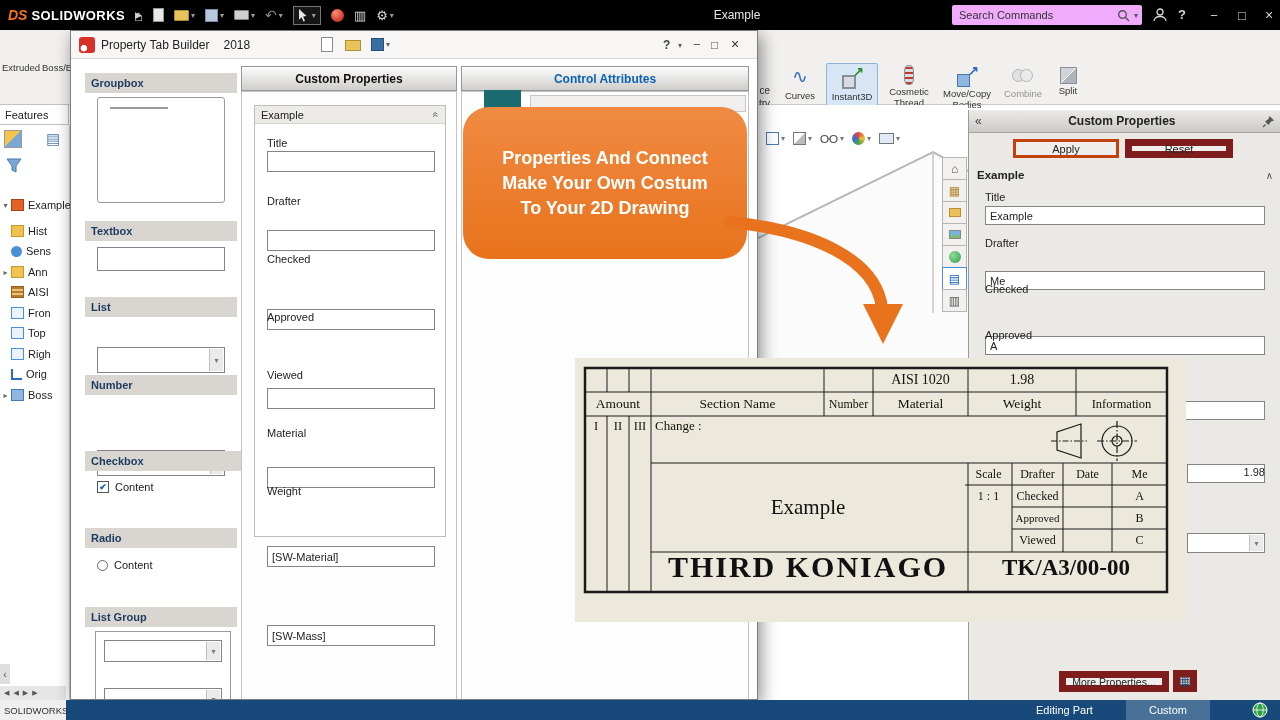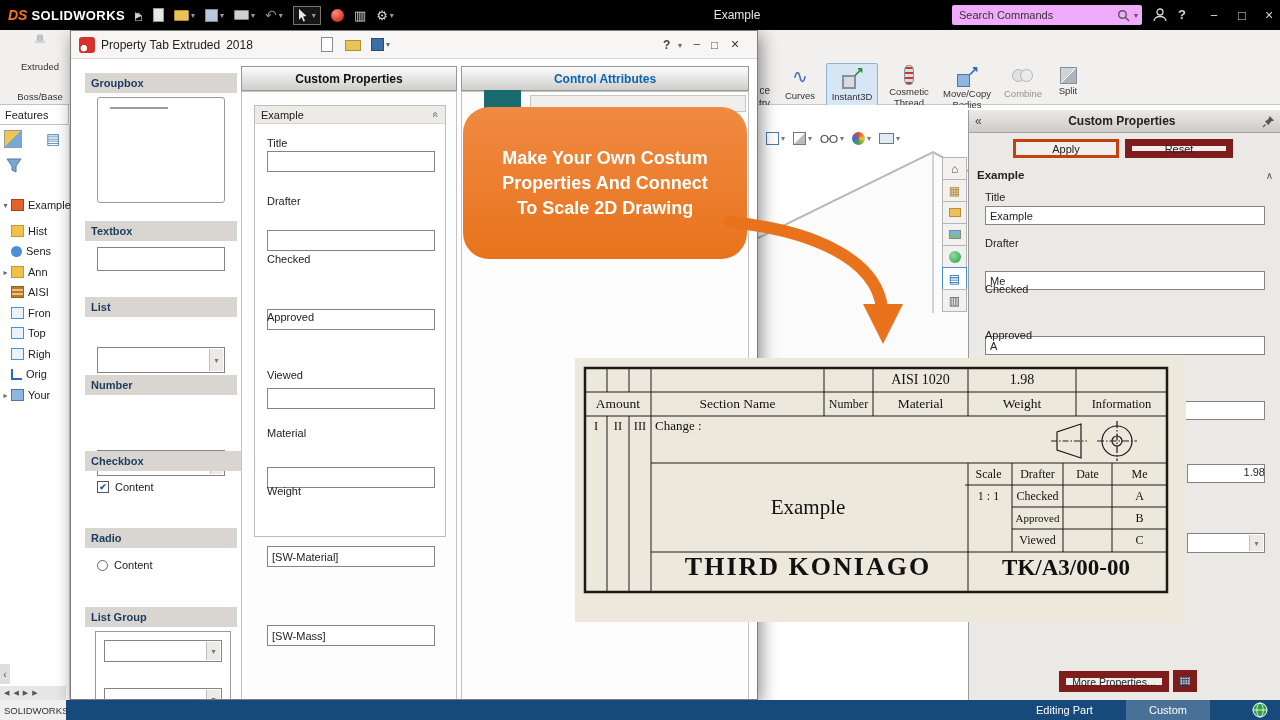--- a/index.html
+++ b/index.html
@@ -130,21 +130,21 @@
         <span style="position:absolute;left:9px;top:4px;width:13px;height:13px;border-radius:50%;border:1px solid #777;background:#e4e7ea"></span>
       </span>
       <span class="tlabel">Combine</span>
     </div>
     <div class="tool" style="left:1048px;width:40px">
       <span style="width:17px;height:17px;border:1px solid #8a8f96;background:linear-gradient(135deg,#cfd4da 47%,#fff 47% 53%,#aeb4bc 53%);display:inline-block;margin-top:2px"></span>
       <span class="tlabel">Split</span>
     </div>
   </div>
 
-  <div class="abs" style="left:0;top:33px;width:80px;height:70px;display:flex;flex-direction:column;align-items:center;gap:19px">
+  <div class="abs" style="left:0;top:33px;width:80px;height:70px;display:flex;flex-direction:row;align-items:center;gap:2px">
     <svg width="26" height="26" viewBox="0 0 26 26">
       <ellipse cx="13" cy="8" rx="7" ry="3.5" fill="#d9dde2" stroke="#8a9099"></ellipse>
       <rect x="6" y="8" width="14" height="8" fill="#cfd4da" stroke="#8a9099"></rect>
       <ellipse cx="13" cy="16" rx="7" ry="3.5" fill="#c6cbd2" stroke="#8a9099"></ellipse>
       <path d="M3 20 L23 20 L25 24 L1 24 Z" fill="#e4e7ea" stroke="#9aa0a8"></path>
     </svg>
     <span class="tlabel">Extruded</span>
     <span class="tlabel">Boss/Base</span>
   </div>
   <div class="abs f" style="left:0;top:104px;width:69px;height:21px;background:#fff;border:1px solid #c2c2c2;border-left:none;padding-left:5px;font-size:11px">
@@ -198,21 +198,21 @@
       <span class="tlbl">Righ</span>
     </div>
     <div class="titem" style="top:240px">
       <span class="exp"></span>
       <span class="tico" style="width:11px;height:11px;border-left:2px solid #2a6bc0;border-bottom:2px solid #2a6bc0"></span>
       <span class="tlbl">Orig</span>
     </div>
     <div class="titem" style="top:261px">
       <span class="exp">▸</span>
       <span class="tico" style="background:#8fb6e0;border:1px solid #4a78ad"></span>
-      <span class="tlbl">Your</span>
+      <span class="tlbl">Boss</span>
     </div>
   </div>
 
   <div class="abs" style="left:70px;top:105px;width:898px;height:595px;background:#fff"></div>
   <svg class="abs" style="left:748px;top:138px" width="222" height="230">
     <polygon points="10,100 185,14 222,34 222,230 10,230" fill="#fbfbfb"></polygon>
     <polyline points="10,100 185,14 222,34" fill="none" stroke="#b8b8b8" stroke-width="2"></polyline>
     <line x1="185" y1="14" x2="185" y2="175" stroke="#c4c4c4" stroke-width="1.5"></line>
   </svg>
   <div class="abs f" style="left:766px;top:132px;gap:8px">
@@ -303,22 +303,22 @@
     <div class="abs" style="left:242px;top:356px;width:54px;font-size:11px;text-align:right">1.98</div>
     <div class="abs btn" style="left:90px;top:561px;width:110px;height:21px;font-size:10.5px">More Properties...</div>
     <div class="abs btn fc" style="left:204px;top:560px;width:24px;height:22px">
         <span style="color:#1b3a5e;font-size:12px">▦</span>
       </div>
   </div>
 
   <div class="abs" style="left:70px;top:30px;width:688px;height:670px;background:#fff;border:1px solid #7d7d7d;box-shadow:3px 5px 16px rgba(0,0,0,.45);z-index:10;overflow:hidden">
     <div class="abs f" style="left:0;top:0;width:686px;height:28px;background:#f7f6f5;border-bottom:1px solid #d8d8d8;padding-left:8px;gap:6px">
       <span style="width:16px;height:16px;border-radius:3px;background:radial-gradient(circle at 30% 70%,#fff 0 3px,transparent 3.5px),#d6322a;display:inline-block"></span>
-      <span style="font-size:12px;color:#222">Property Tab Extruded</span>
-      <span style="font-size:12px;color:#222;">2018</span>
+      <span style="font-size:12px;color:#222">Property Tab Builder</span>
+      <span style="font-size:12px;color:#222;margin-left:8px">2018</span>
     </div>
     <span class="abs" style="left:250px;top:6px;width:12px;height:15px;background:#fff;border:1px solid #8a8a8a"></span>
     <span class="abs" style="left:274px;top:9px;width:16px;height:11px;background:#e8c35a;border:1px solid #b09030"></span>
     <span class="abs f" style="left:300px;top:7px;gap:2px">
         <span style="width:13px;height:13px;background:#3a6ea5;border:1px solid #2a4e78;display:inline-block"></span>
         <span style="font-size:8px;color:#666">▾</span>
       </span>
     <span class="abs" style="left:592px;top:7px;font-size:12px;font-weight:bold;color:#444">?</span>
     <span class="abs" style="left:607px;top:10px;font-size:8px;color:#666">▾</span>
     <span class="abs" style="left:622px;top:6px;font-size:13px;color:#555">−</span>
@@ -438,29 +438,29 @@
     <div class="tc" style="left:437px;top:105px;width:51px;height:22px;font-size:12px">Drafter</div>
     <div class="tc" style="left:488px;top:105px;width:49px;height:22px;font-size:12px">Date</div>
     <div class="tc" style="left:537px;top:105px;width:55px;height:22px;font-size:12px">Me</div>
     <div class="tc" style="left:437px;top:127px;width:51px;height:22px;font-size:12px">Checked</div>
     <div class="tc" style="left:537px;top:127px;width:55px;height:22px;font-size:12px">A</div>
     <div class="tc" style="left:437px;top:149px;width:51px;height:22px;font-size:11px">Approved</div>
     <div class="tc" style="left:537px;top:149px;width:55px;height:22px;font-size:12px">B</div>
     <div class="tc" style="left:437px;top:171px;width:51px;height:23px;font-size:12px">Viewed</div>
     <div class="tc" style="left:537px;top:171px;width:55px;height:23px;font-size:12px">C</div>
     <div class="tc" style="left:76px;top:105px;width:314px;height:89px;font-size:21px">Example</div>
-    <div class="tc" style="left:76px;top:194px;width:314px;height:30px;font-size:26px;font-weight:bold;letter-spacing:2px">THIRD KONIAGO</div>
+    <div class="tc" style="left:76px;top:194px;width:314px;height:30px;font-size:30px;font-weight:bold;letter-spacing:2px">THIRD KONIAGO</div>
     <div class="tc" style="left:390px;top:194px;width:202px;height:32px;font-size:23px;font-weight:bold">TK/A3/00-00</div>
   </div>
 
   <div class="abs" style="left:484px;top:90px;width:37px;height:158px;background:var(--teal,#1a6b70);z-index:24"></div>
   <div class="abs" style="left:463px;top:107px;width:284px;height:152px;border-radius:26px;background:linear-gradient(#f08a42,var(--accent-orange,#e8731c));z-index:26;display:flex;flex-direction:column;justify-content:center;text-align:center;gap:4px">
+    <div style="color:#fff;font-weight:bold;font-size:18px">Properties And Connect</div>
     <div style="color:#fff;font-weight:bold;font-size:18px">Make Your Own Costum</div>
-    <div style="color:#fff;font-weight:bold;font-size:18px">Properties And Connect</div>
-    <div style="color:#fff;font-weight:bold;font-size:18px">To Scale 2D Drawing</div>
+    <div style="color:#fff;font-weight:bold;font-size:18px">To Your 2D Drawing</div>
   </div>
   <svg class="abs" style="left:700px;top:196px;z-index:27" width="230" height="170" viewBox="0 0 230 170">
     <path d="M 30 26 C 110 34 176 62 182 112" fill="none" style="stroke:var(--accent-orange,#e8731c)" stroke-width="12" stroke-linecap="round"></path>
     <polygon points="163,108 203,108 183,148" style="fill:var(--accent-orange,#e8731c)"></polygon>
   </svg>
 
   <div class="abs fc" style="left:0;top:664px;width:10px;height:20px;background:#dedede;color:#555;font-size:10px">‹</div>
   <div class="abs f" style="left:0;top:686px;width:66px;height:14px;background:#e6e6e6;gap:4px;padding-left:4px">
     <span style="font-size:7px;color:#555">◀</span>
     <span style="font-size:7px;color:#555">◀</span>

